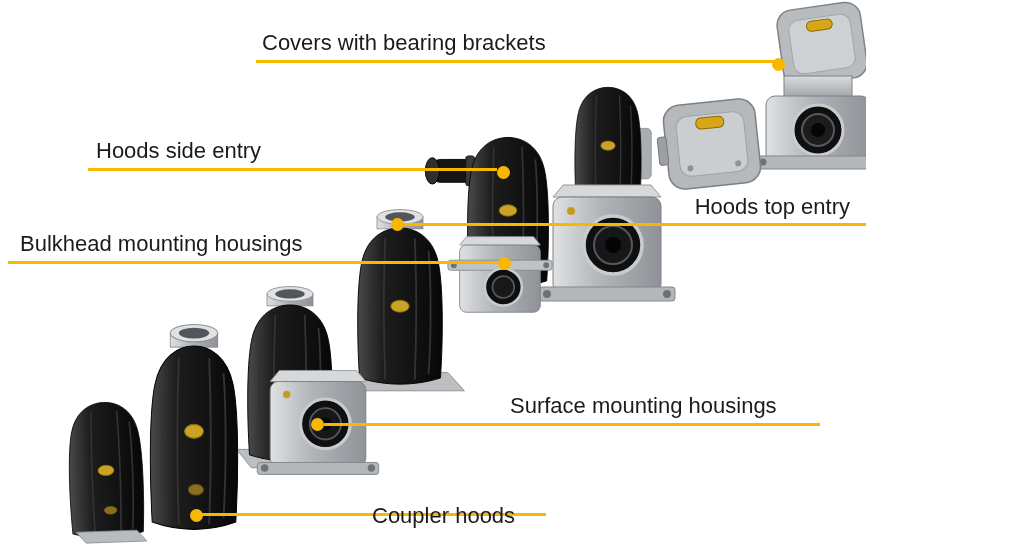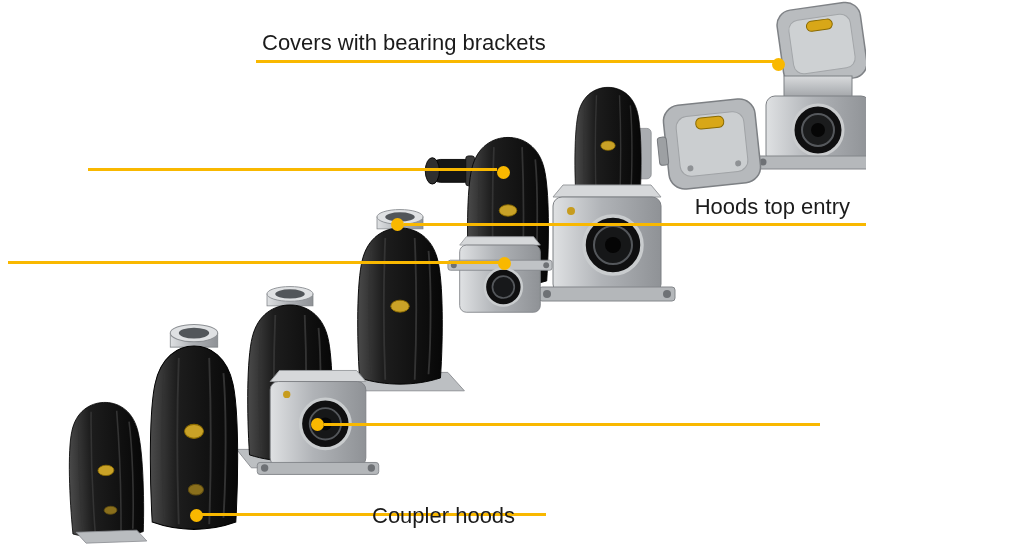--- a/index.html
+++ b/index.html
@@ -192,30 +192,33 @@
       <ellipse cx="0" cy="-2" rx="10" ry="6.5" fill="#c9a227" stroke="#8a6a00"></ellipse>
       <ellipse cx="4" cy="48" rx="8" ry="5" fill="#8a6f1c" stroke="#5f4c10"></ellipse>
       <path d="M -40 74 L 36 74 L 48 88 L -28 88 Z" fill="#b9bcbf" stroke="#8b8e92"></path>
     </g>
   </svg>
 
   <span class="co-label co-covers-label">Covers with bearing brackets</span>
   <div class="co-line co-covers-line"></div>
   <div class="co-dot co-covers-dot"></div>
 
+  <span class="co-label co-side-label">Hoods side entry</span>
   <div class="co-line co-side-line"></div>
   <div class="co-dot co-side-dot"></div>
 
   <span class="co-label co-top-label">Hoods top entry</span>
   <div class="co-line co-top-line"></div>
   <div class="co-dot co-top-dot"></div>
 
+  <span class="co-label co-bulk-label">Bulkhead mounting housings</span>
   <div class="co-line co-bulk-line"></div>
   <div class="co-dot co-bulk-dot"></div>
 
+  <span class="co-label co-surface-label">Surface mounting housings</span>
   <div class="co-line co-surface-line"></div>
   <div class="co-dot co-surface-dot"></div>
 
   <span class="co-label co-coupler-label">Coupler hoods</span>
   <div class="co-line co-coupler-line"></div>
   <div class="co-dot co-coupler-dot"></div>
 
 </div>
 
 </body></html>

